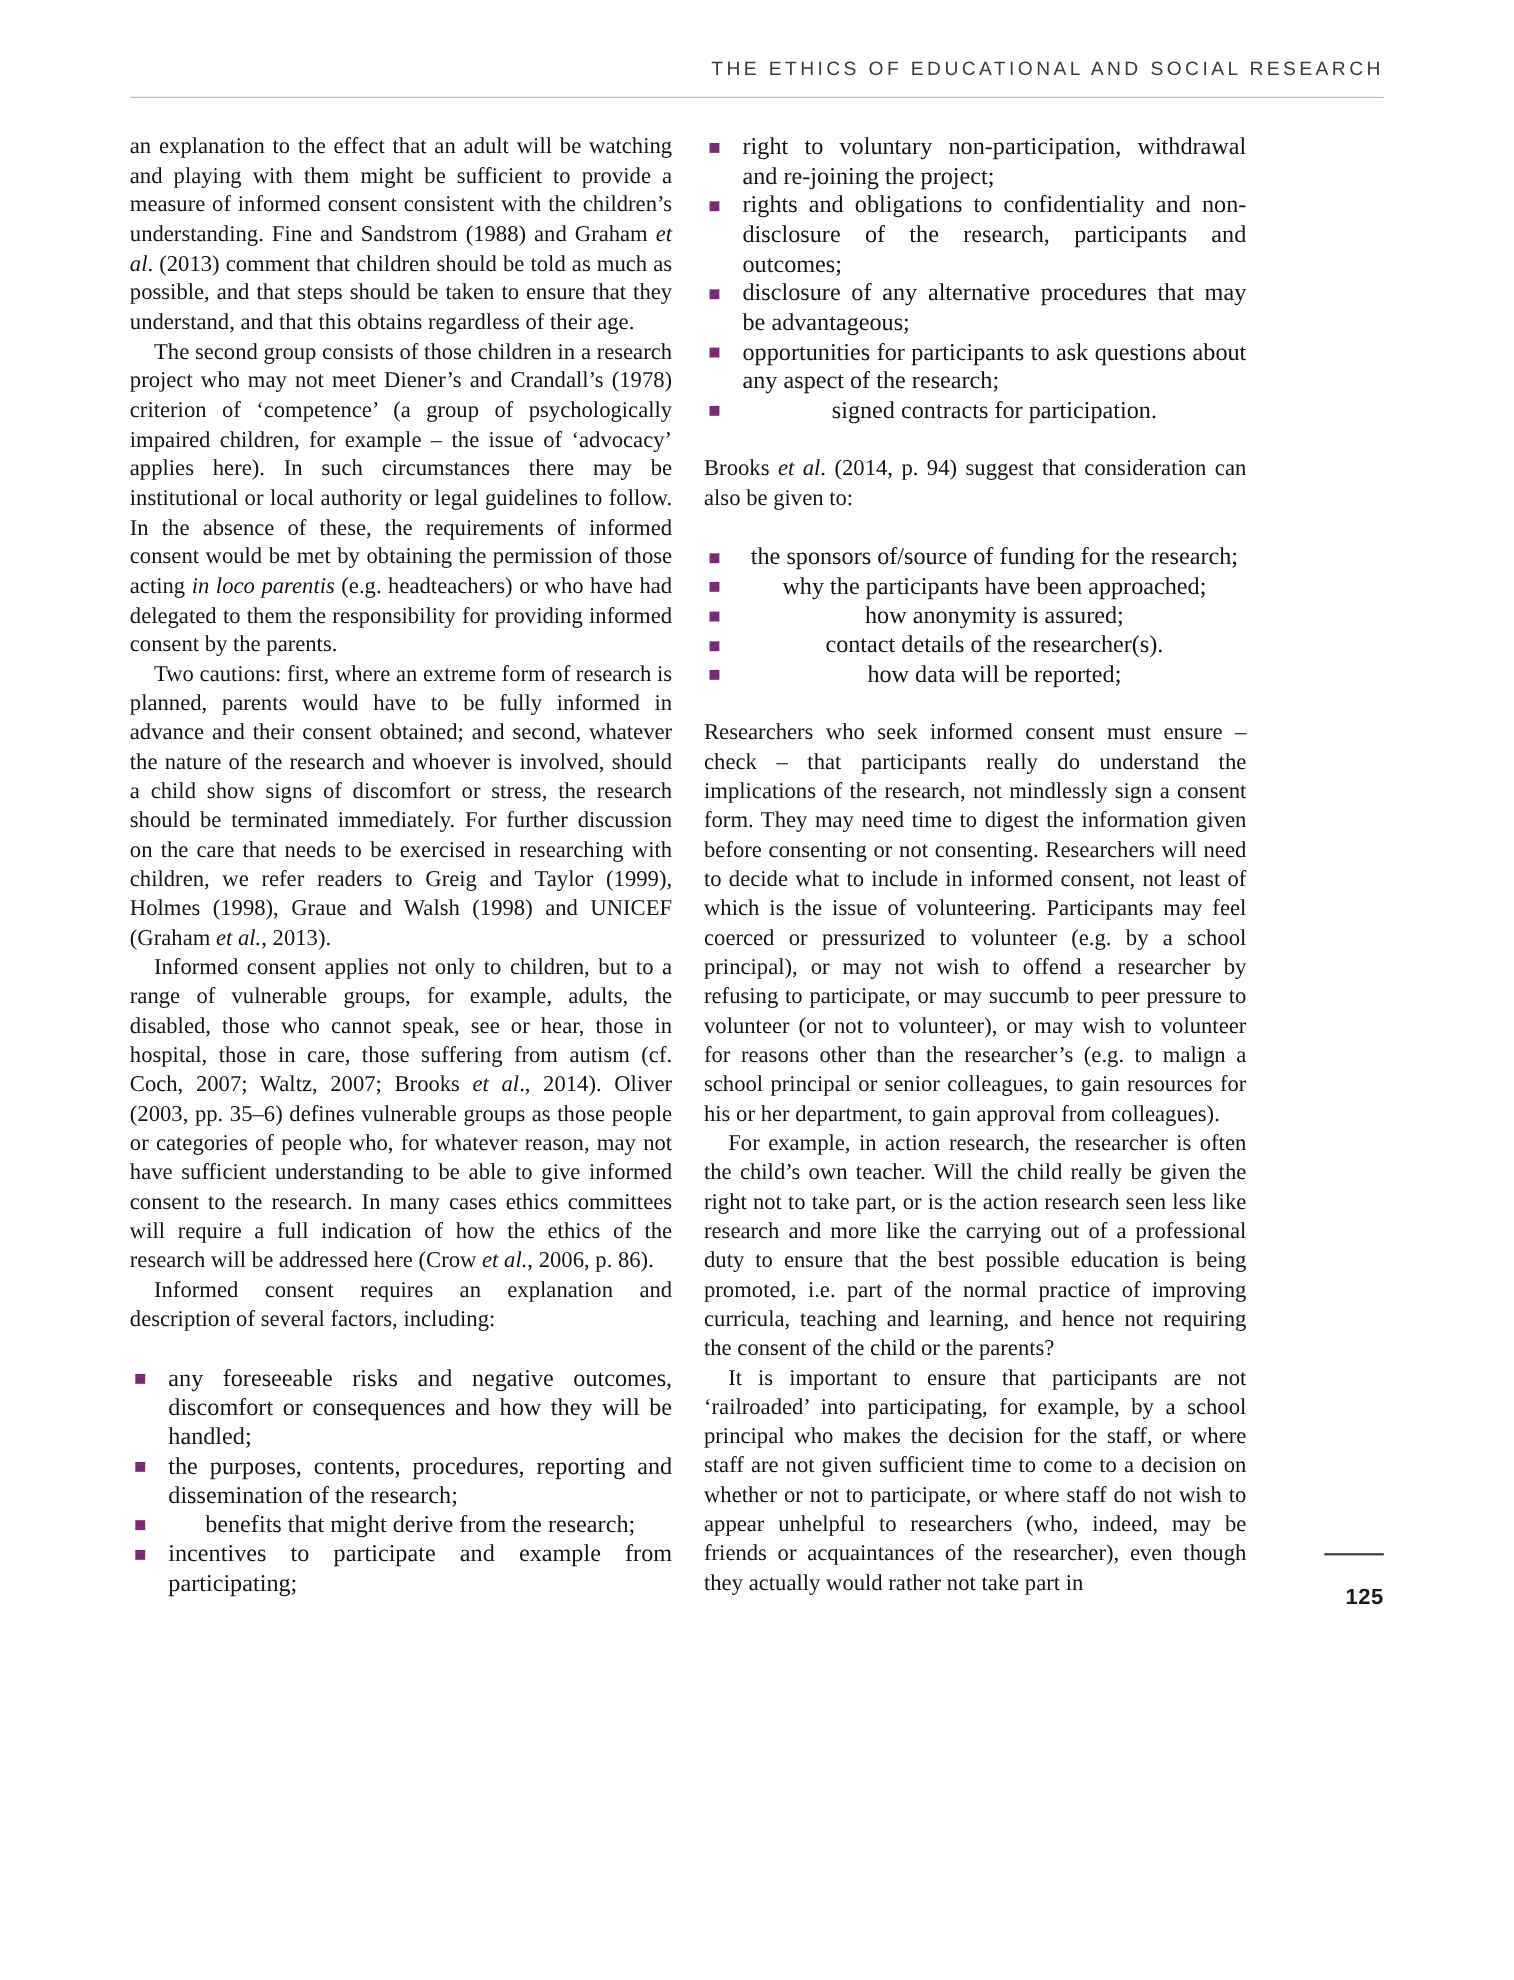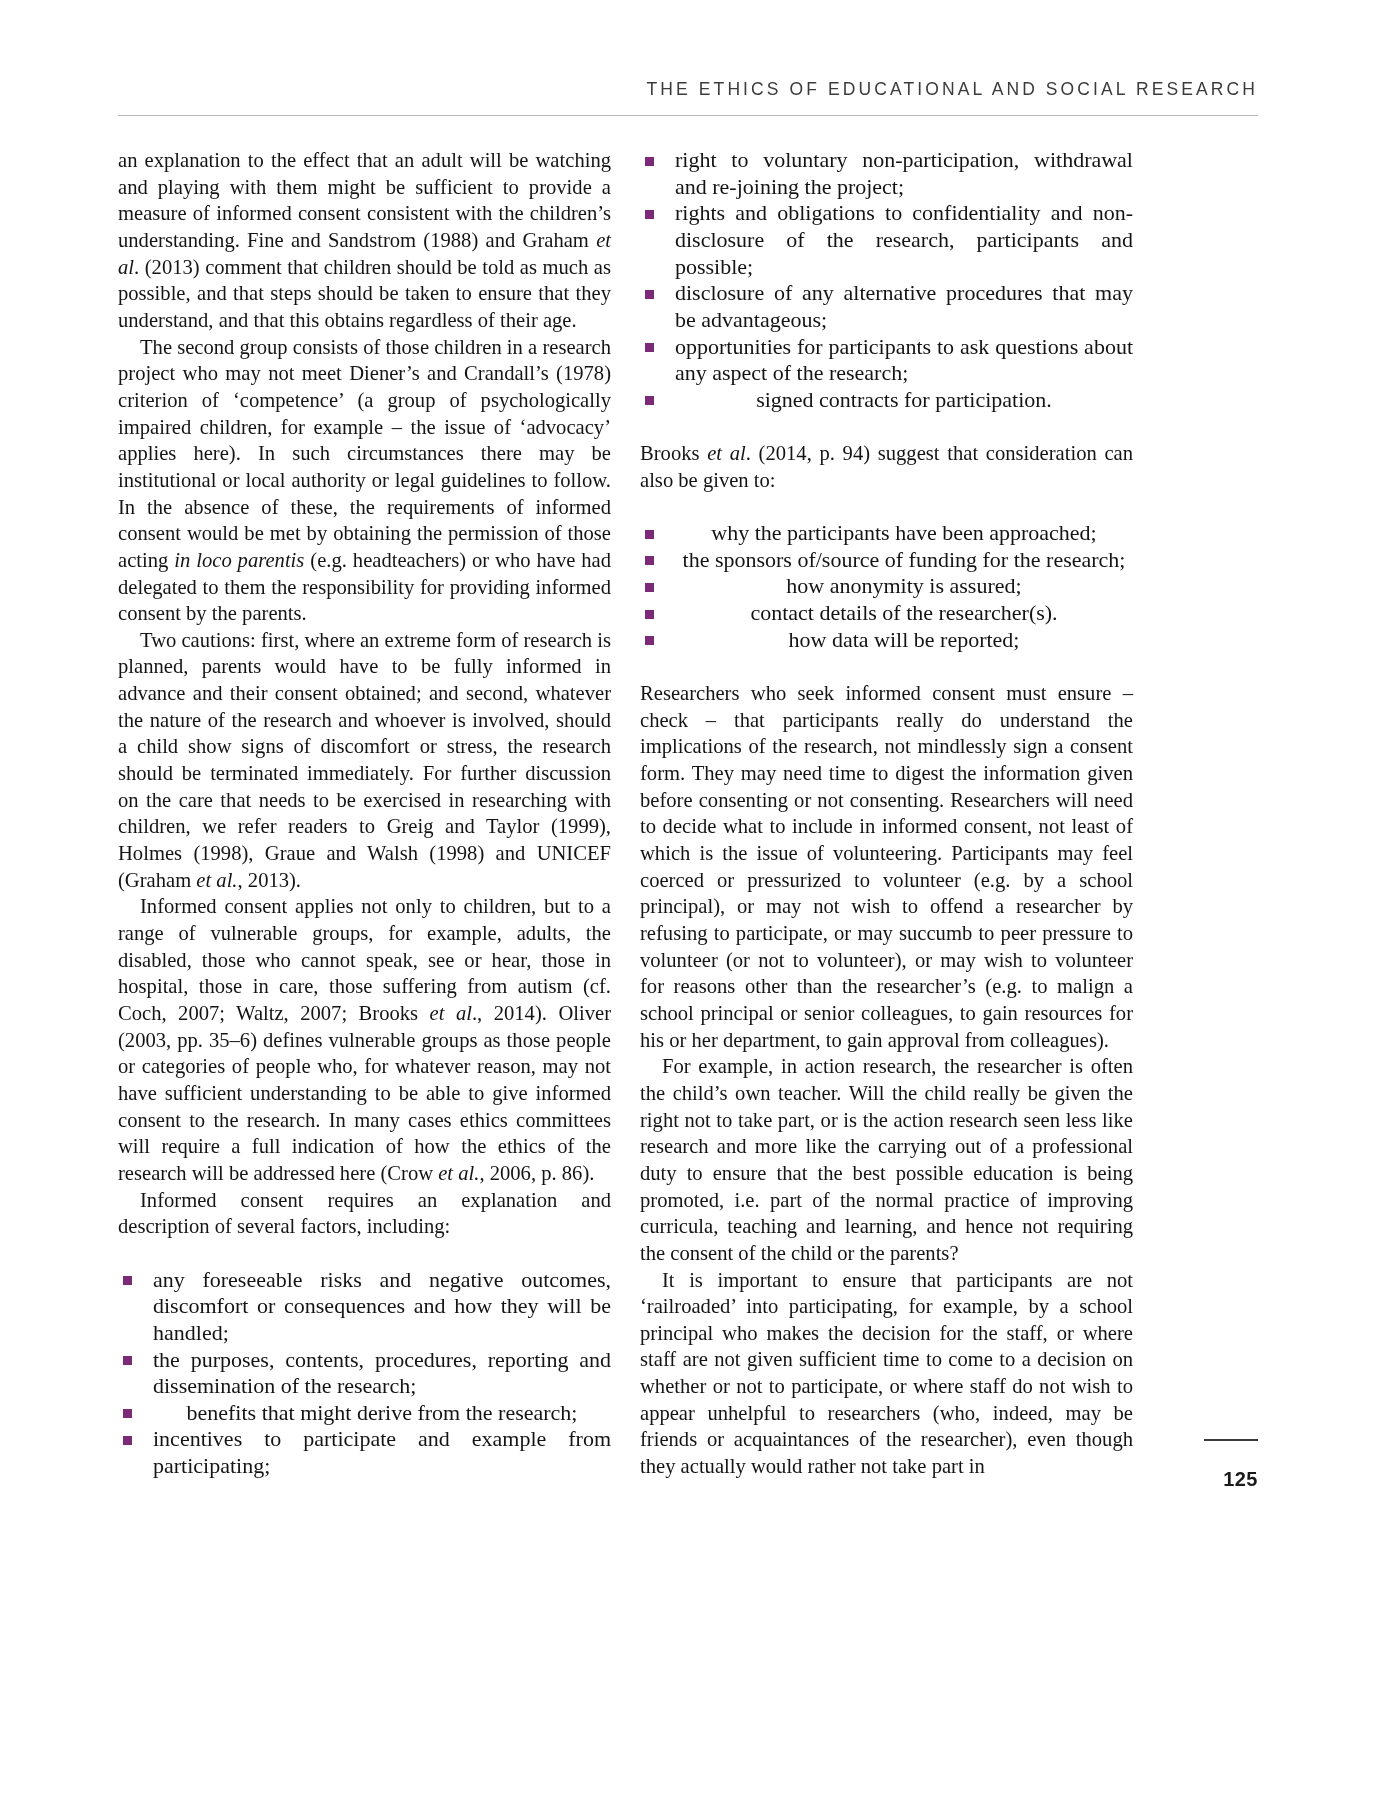--- a/index.html
+++ b/index.html
@@ -16,21 +16,20 @@
     overflow: hidden;
   }
 
   .page {
     position: absolute;
     left: 0; top: 0;
     width: 1376px;
     height: 1520px;
     box-sizing: border-box;
     padding: 0;
-    margin-top: 27px;
   }
 
   
   .runhead {
     position: absolute;
     left: 118px;
     top: 52px;
     width: 1140px;
     text-align: right;
     font-family: "Liberation Sans", "DejaVu Sans", sans-serif;
@@ -159,33 +158,33 @@
         <li class="nojust"><span class="bullet"></span><span>benefits that might derive from the research;</span></li>
         <li><span class="bullet"></span><span>incentives to participate and example from participating;</span></li>
       </ul>
 
     </div>
 
     <div class="col col-right">
 
       <ul class="blist">
         <li><span class="bullet"></span><span>right to voluntary non-participation, withdrawal and re-joining the project;</span></li>
-        <li><span class="bullet"></span><span>rights and obligations to confidentiality and non-disclosure of the research, participants and possible;</span></li>
+        <li><span class="bullet"></span><span>rights and obligations to confidentiality and non-disclosure of the research, participants and outcomes;</span></li>
         <li><span class="bullet"></span><span>disclosure of any alternative procedures that may be advantageous;</span></li>
         <li><span class="bullet"></span><span>opportunities for participants to ask questions about any aspect of the research;</span></li>
         <li class="nojust"><span class="bullet"></span><span>signed contracts for participation.</span></li>
       </ul>
 
       <div class="gap"></div>
 
       <p class="body">Brooks <i>et al</i>. (2014, p. 94) suggest that consideration can also be given to:</p>
 
       <ul class="blist spaced-top spaced-bottom">
+        <li class="nojust"><span class="bullet"></span><span>the sponsors of/source of funding for the research;</span></li>
         <li class="nojust"><span class="bullet"></span><span>why the participants have been approached;</span></li>
-        <li class="nojust"><span class="bullet"></span><span>the sponsors of/source of funding for the research;</span></li>
         <li class="nojust"><span class="bullet"></span><span>how anonymity is assured;</span></li>
         <li class="nojust"><span class="bullet"></span><span>contact details of the researcher(s).</span></li>
         <li class="nojust"><span class="bullet"></span><span>how data will be reported;</span></li>
       </ul>
 
       <p class="body">Researchers who seek informed consent must ensure – check – that participants really do understand the implications of the research, not mindlessly sign a consent form. They may need time to digest the information given before consenting or not consenting. Researchers will need to decide what to include in informed consent, not least of which is the issue of volunteering. Participants may feel coerced or pressurized to volunteer (e.g. by a school principal), or may not wish to offend a researcher by refusing to participate, or may succumb to peer pressure to volunteer (or not to volunteer), or may wish to volunteer for reasons other than the researcher’s (e.g. to malign a school principal or senior colleagues, to gain resources for his or her department, to gain approval from colleagues).</p>
 
       <p class="body indent">For example, in action research, the researcher is often the child’s own teacher. Will the child really be given the right not to take part, or is the action research seen less like research and more like the carrying out of a professional duty to ensure that the best possible education is being promoted, i.e. part of the normal practice of improving curricula, teaching and learning, and hence not requiring the consent of the child or the parents?</p>
 
       <p class="body indent">It is important to ensure that participants are not ‘railroaded’ into participating, for example, by a school principal who makes the decision for the staff, or where staff are not given sufficient time to come to a decision on whether or not to participate, or where staff do not wish to appear unhelpful to researchers (who, indeed, may be friends or acquaintances of the researcher), even though they actually would rather not take part in</p>

